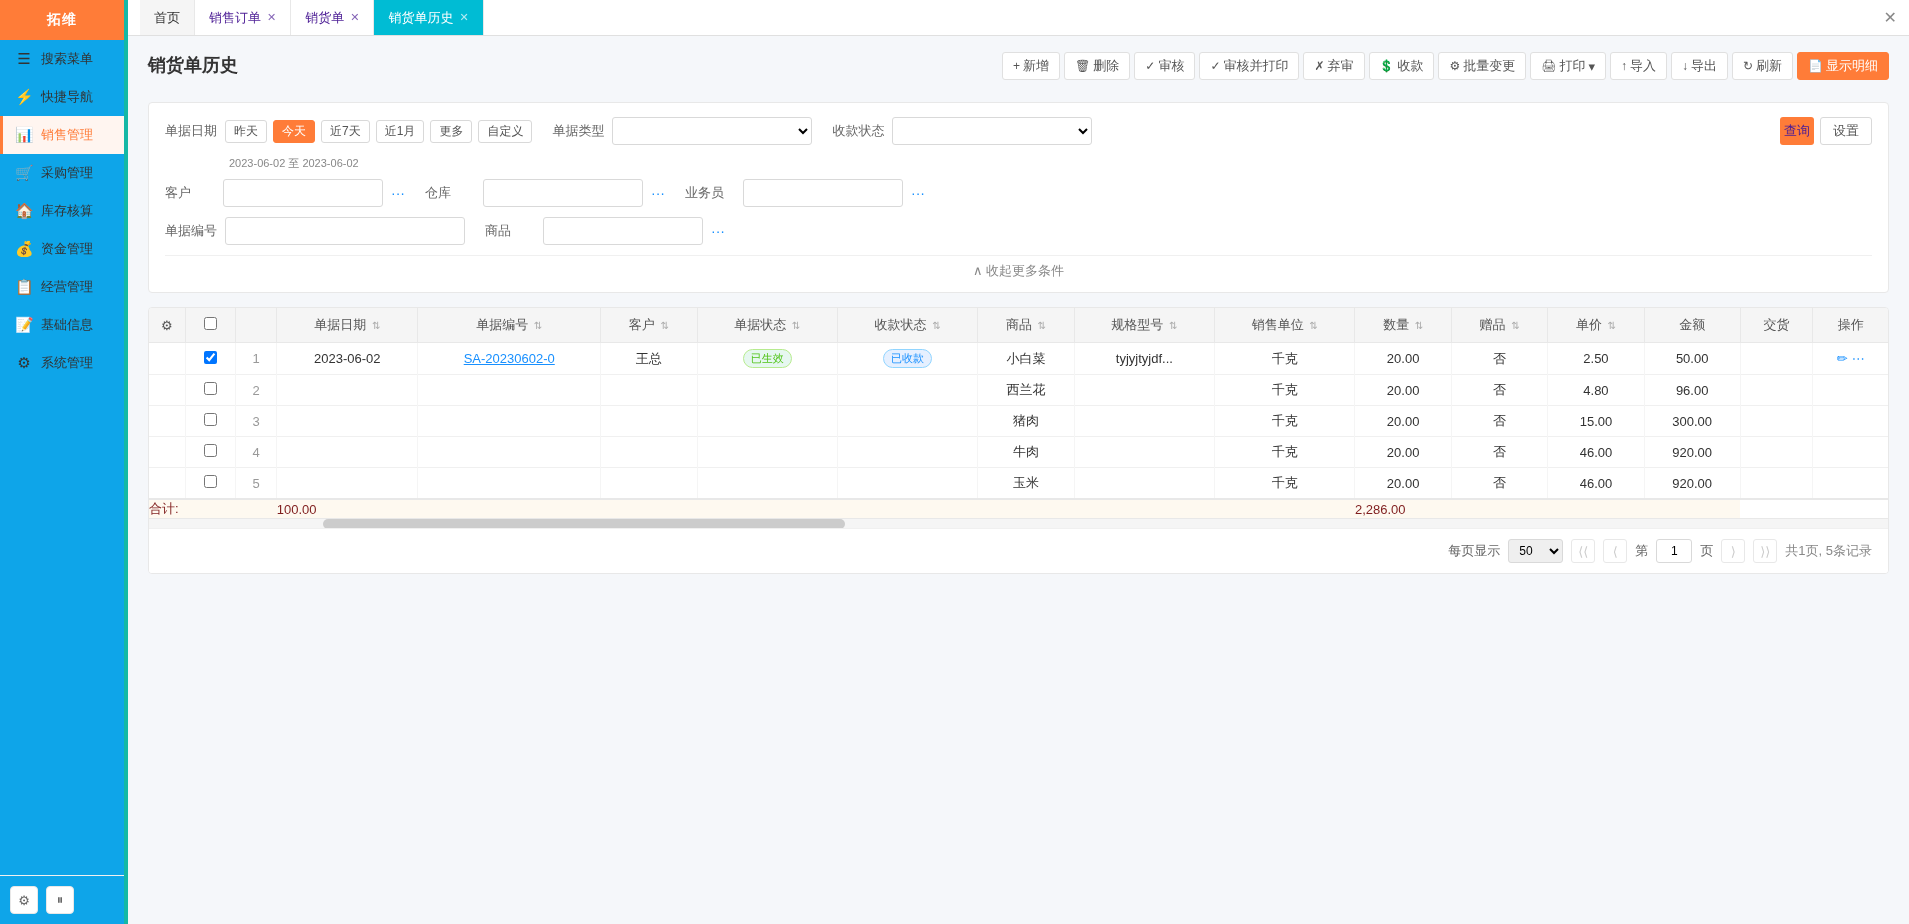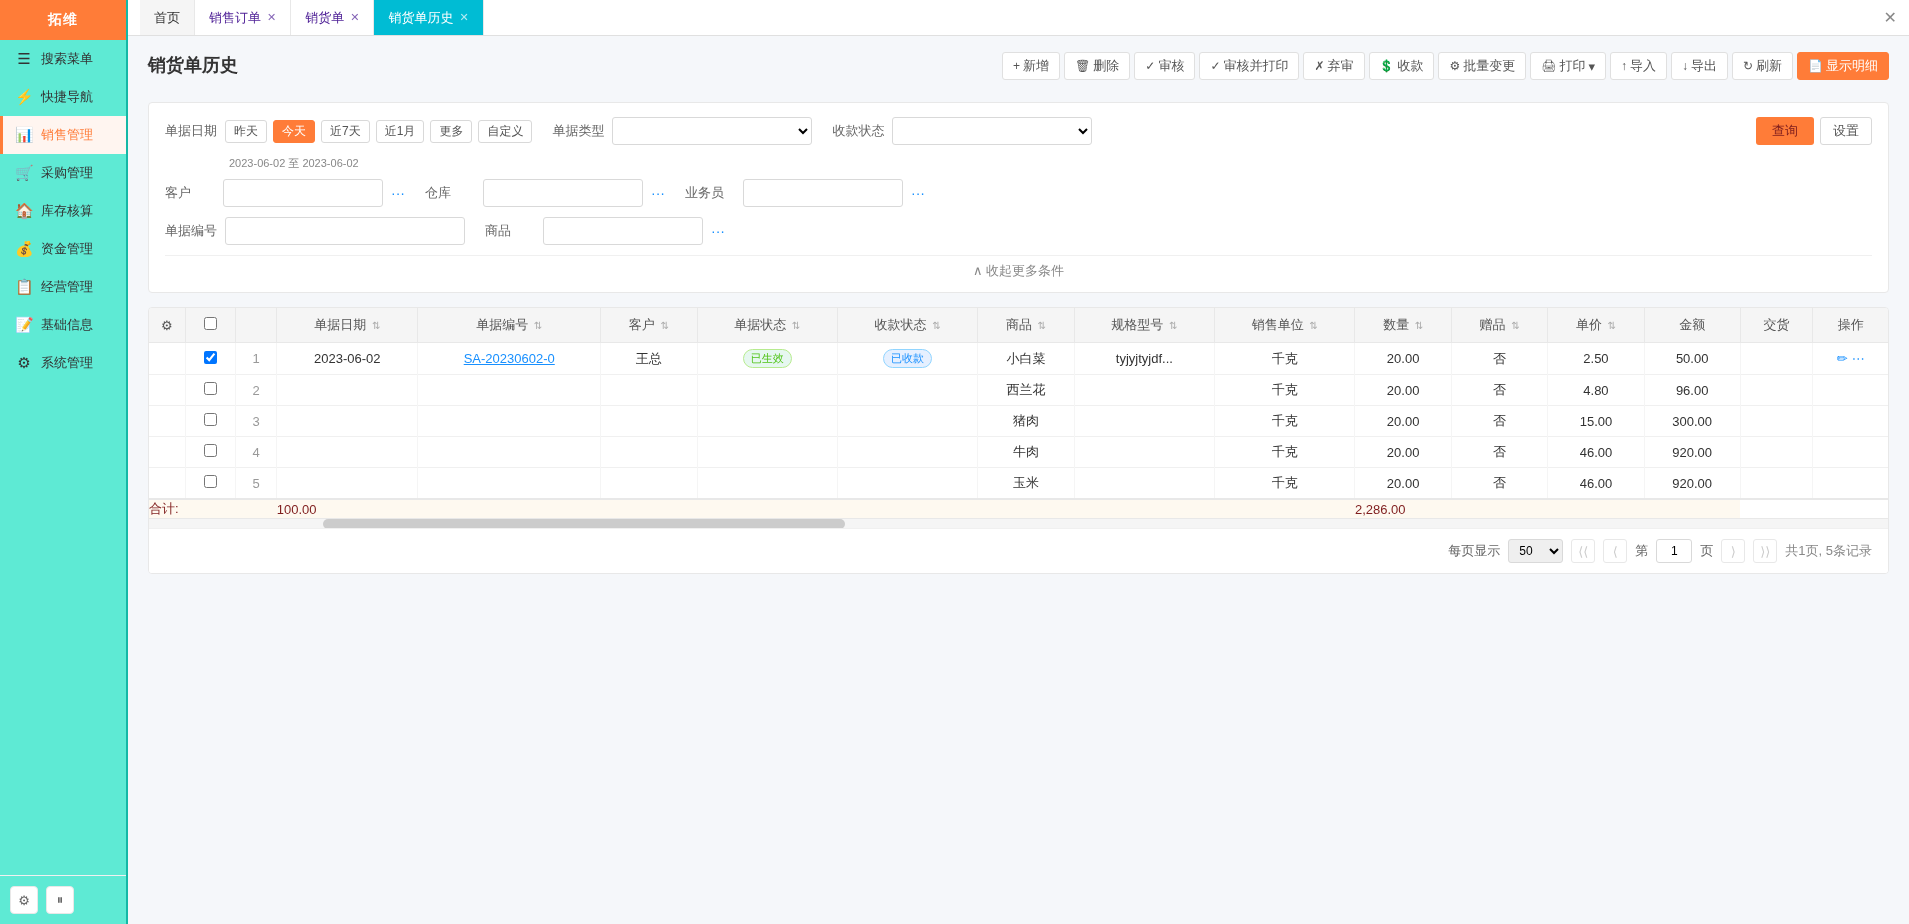--- a/index.html
+++ b/index.html
@@ -1,22 +1,22 @@
 <!DOCTYPE html>
 <html><head>
   <meta charset="utf-8">
   <style>
     * { box-sizing: border-box; margin: 0; padding: 0; font-family: 'Microsoft YaHei', Arial, sans-serif; font-size: 13px; }
     body { display: flex; height: 924px; overflow: hidden; background: #f5f5f5; }
 
     
     .sidebar {
       width: 128px;
-      background: #5eead4;
-      border-right: 2px solid #14b8a6;
+      background: #0ea5e9;
+      border-right: 4px solid #14b8a6;
       display: flex;
       flex-direction: column;
       flex-shrink: 0;
     }
     .sidebar-logo {
       height: 40px;
       background: #ff7c38;
       display: flex;
       align-items: center;
       justify-content: center;
@@ -487,21 +487,21 @@
             <option></option>
           </select>
         </div>
         <div class="filter-item">
           <span class="filter-label">收款状态</span>
           <select class="filter-select">
             <option></option>
           </select>
         </div>
         <div style="margin-left:auto; display:flex; gap:6px;">
-          <button style="background:#ff7c38;color:#7f1d1d;border:none;border-radius:3px;padding:4px 16px;cursor:pointer;font-size:13px;">查询</button>
+          <button style="background:#ff7c38;color:#4c1d95;border:none;border-radius:3px;padding:4px 4px;cursor:pointer;font-size:13px;">查询</button>
           <button style="background:#fff;color:#555;border:1px solid #d9d9d9;border-radius:3px;padding:4px 12px;cursor:pointer;font-size:13px;">设置</button>
         </div>
       </div>
 
       <div style="margin-left:64px; margin-bottom:8px;">
         <span class="date-range-text">2023-06-02 至 2023-06-02</span>
       </div>
 
       <div class="filter-row">
         <div class="filter-item">

